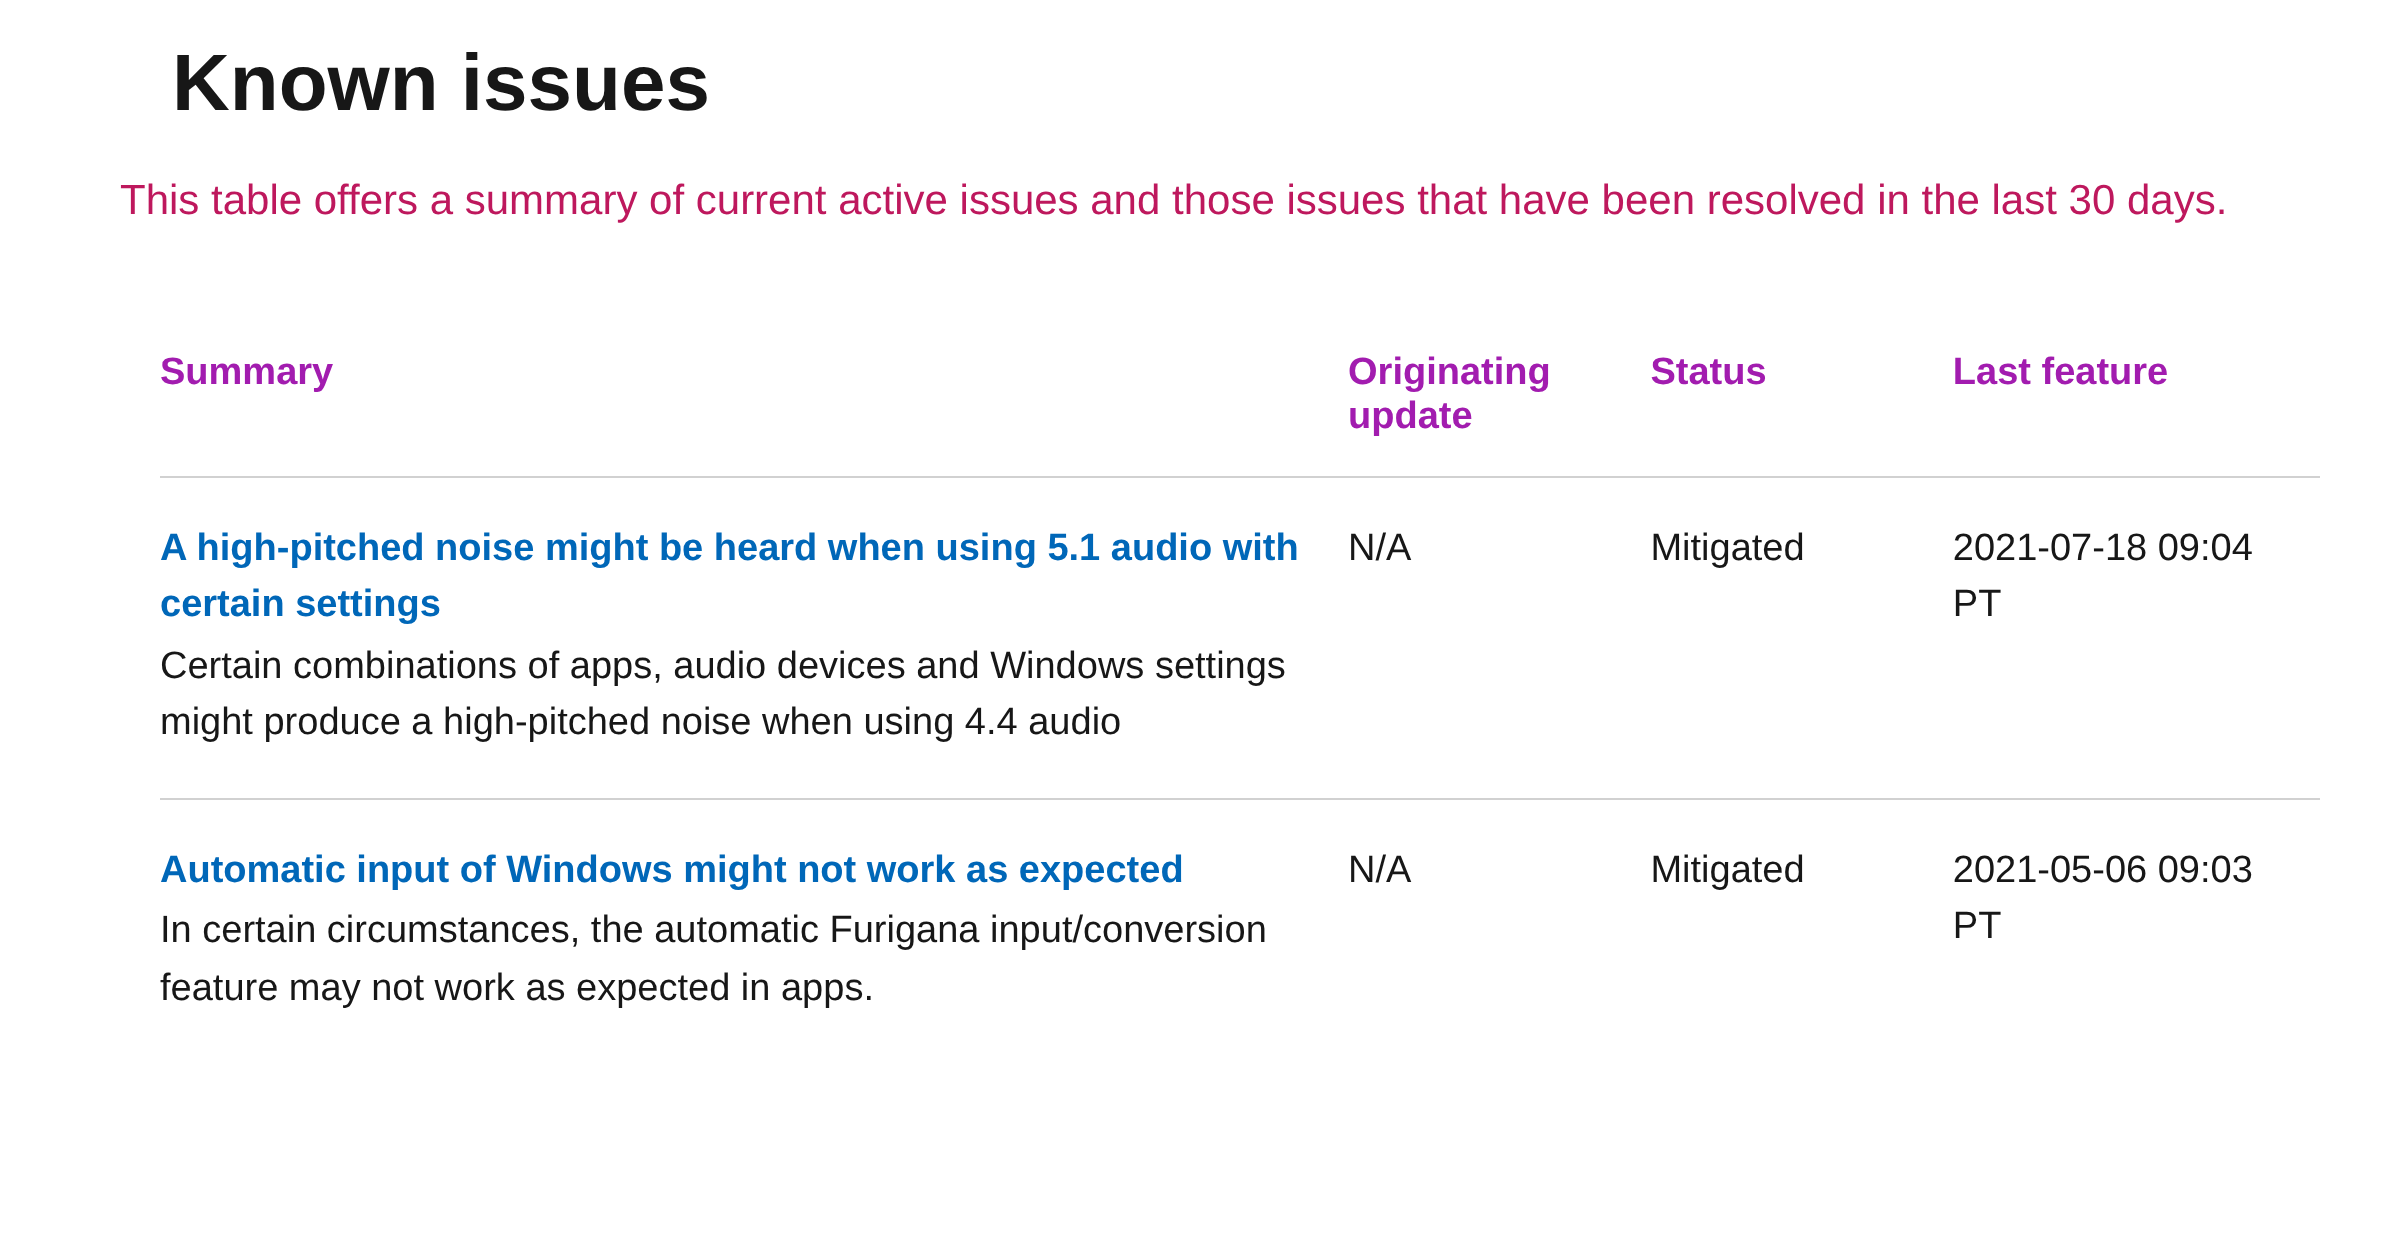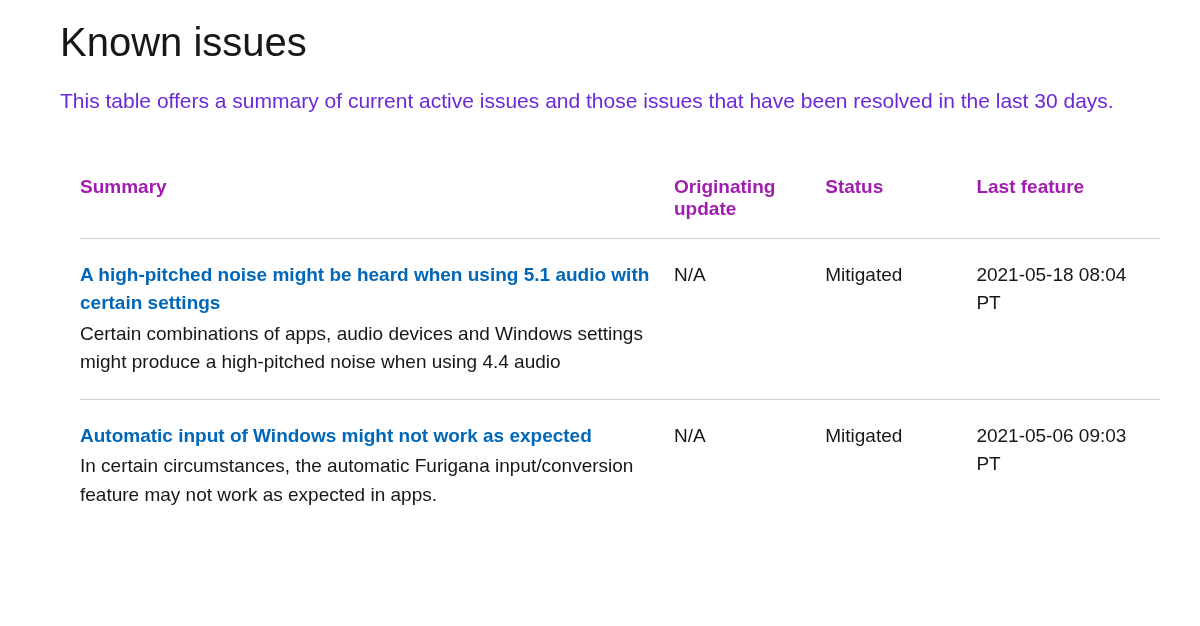--- a/index.html
+++ b/index.html
@@ -9,28 +9,29 @@
     }
     body {
       font-family: 'Segoe UI', -apple-system, BlinkMacSystemFont, sans-serif;
       background: #ffffff;
       color: #171717;
       padding: 20px 60px 40px 60px;
       width: 1200px;
     }
     h1.page-title {
       font-size: 40px;
-      font-weight: 400;
+      font-weight: 700;
       color: #171717;
       margin-bottom: 20px;
+      margin-left: 26px;
     }
     p.description {
       font-size: 21px;
       font-weight: 400;
-      color: #6d28d9;
+      color: #be185d;
       line-height: 1.55;
       margin-bottom: 40px;
     }
     table.issues-table {
       width: 100%;
       border-collapse: collapse;
       margin-left: 20px;
     }
     table.issues-table thead th {
       text-align: left;
@@ -95,21 +96,21 @@
     </tr>
   </thead>
   <tbody>
     <tr>
       <td>
         <span class="issue-title">A high-pitched noise might be heard when using 5.1 audio with certain settings</span>
         <span class="issue-desc">Certain combinations of apps, audio devices and Windows settings might produce a high-pitched noise when using 4.4 audio</span>
       </td>
       <td>N/A</td>
       <td>Mitigated</td>
-      <td>2021-05-18 08:04 PT</td>
+      <td>2021-07-18 09:04 PT</td>
     </tr>
     <tr>
       <td>
         <span class="issue-title">Automatic input of Windows might not work as expected</span>
         <span class="issue-desc">In certain circumstances, the automatic Furigana input/conversion feature may not work as expected in apps.</span>
       </td>
       <td>N/A</td>
       <td>Mitigated</td>
       <td>2021-05-06 09:03 PT</td>
     </tr>

